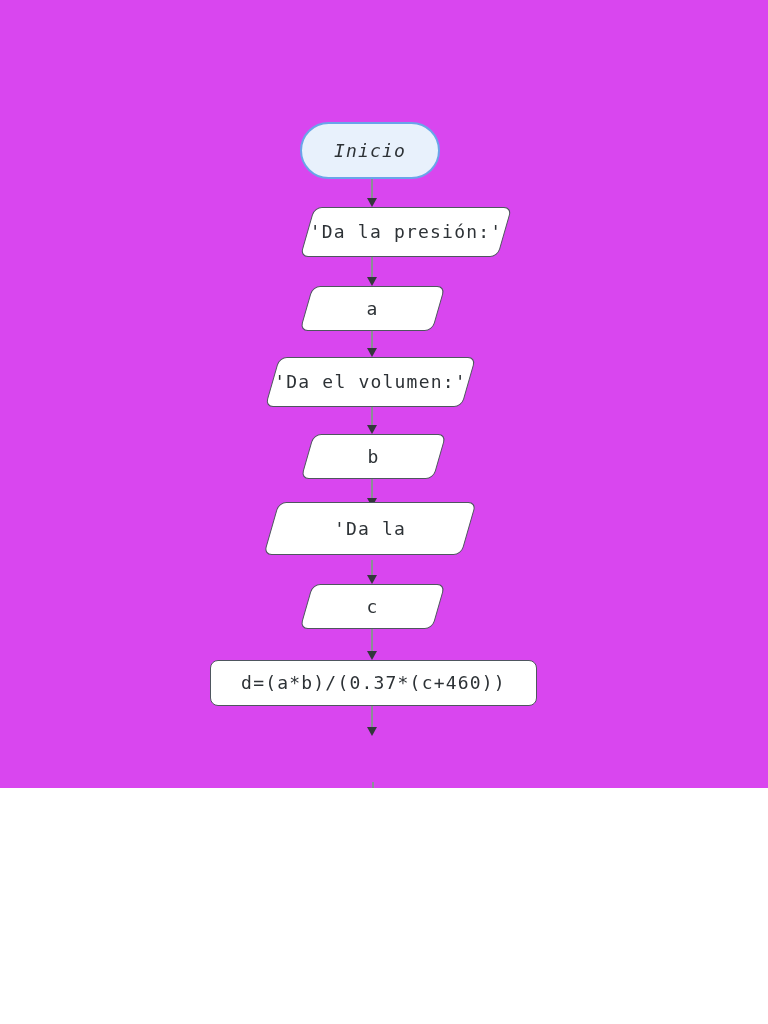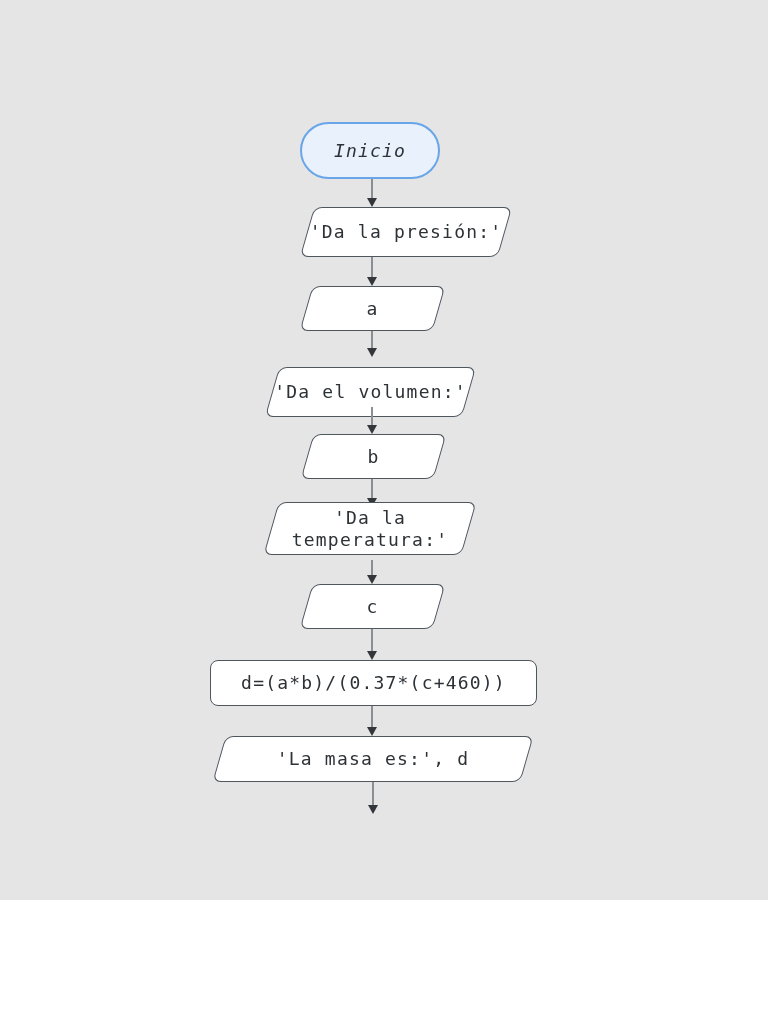--- a/index.html
+++ b/index.html
@@ -1,20 +1,20 @@
 <!DOCTYPE html>
 <html><head>
 <meta charset="utf-8">
 <style>
   html, body { margin: 0; padding: 0; background: #ffffff; }
   .canvas {
     position: relative;
     width: 768px;
-    height: 900px;
-    background: #e5e5e5;
+    height: 788px;
+    background: #d946ef;
     overflow: hidden;
     font-family: "DejaVu Sans Mono", "Liberation Mono", monospace;
   }
   .node { position: absolute; }
   .shape {
     position: absolute;
     inset: 0;
     background: #ffffff;
     border: 1.6px solid #4e565e;
     border-radius: 8px;
@@ -39,21 +39,21 @@
     color: #2d3236;
     white-space: nowrap;
     text-align: center;
   }
   .node.terminal .label { font-style: italic; }
 
   
   #n-inicio   { left: 300px; top: 122px; width: 140px; height: 57px; }
   #n-presion  { left: 269px; top: 207px; width: 198px; height: 50px; margin-left: 38px; }
   #n-a        { left: 306px; top: 286px; width: 133px; height: 45px; }
-  #n-volumen  { left: 272px; top: 367px; width: 197px; height: 50px; }
+  #n-volumen  { left: 272px; top: 357px; width: 197px; height: 50px; }
   #n-b        { left: 307px; top: 434px; width: 133px; height: 45px; }
   #n-temp     { left: 271px; top: 502px; width: 198px; height: 53px; }
   #n-c        { left: 306px; top: 584px; width: 133px; height: 45px; }
   #n-proc     { left: 210px; top: 660px; width: 327px; height: 46px; text-decoration: underline; }
   #n-masa     { left: 219px; top: 736px; width: 308px; height: 46px; }
   #n-fin      { left: 297px; top: 814px; width: 140px; height: 57px; }
 
   
   .arrow { position: absolute; width: 12px; }
   .arrow .line {
@@ -132,21 +132,20 @@
 
   <div class="arrow" id="a5">
     <div class="line"></div>
     <div class="head"></div>
   </div>
 
   <div class="node io" id="n-temp">
     <div class="shape"></div>
     <div class="label">
       <span>'Da la</span>
-      <span>temperatura:'</span>
     </div>
   </div>
 
   <div class="arrow" id="a6">
     <div class="line"></div>
     <div class="head"></div>
   </div>
 
   <div class="node io" id="n-c">
     <div class="shape"></div>
@@ -161,24 +160,20 @@
   <div class="node process" id="n-proc">
     <div class="shape"></div>
     <div class="label">d=(a*b)/(0.37*(c+460))</div>
   </div>
 
   <div class="arrow" id="a8">
     <div class="line"></div>
     <div class="head"></div>
   </div>
 
-  <div class="node io" id="n-masa">
-    <div class="shape"></div>
-    <div class="label">'La masa es:', d</div>
-  </div>
 
   <div class="arrow" id="a9">
     <div class="line"></div>
     <div class="head"></div>
   </div>
 
 
 </div>
 
 </body></html>

